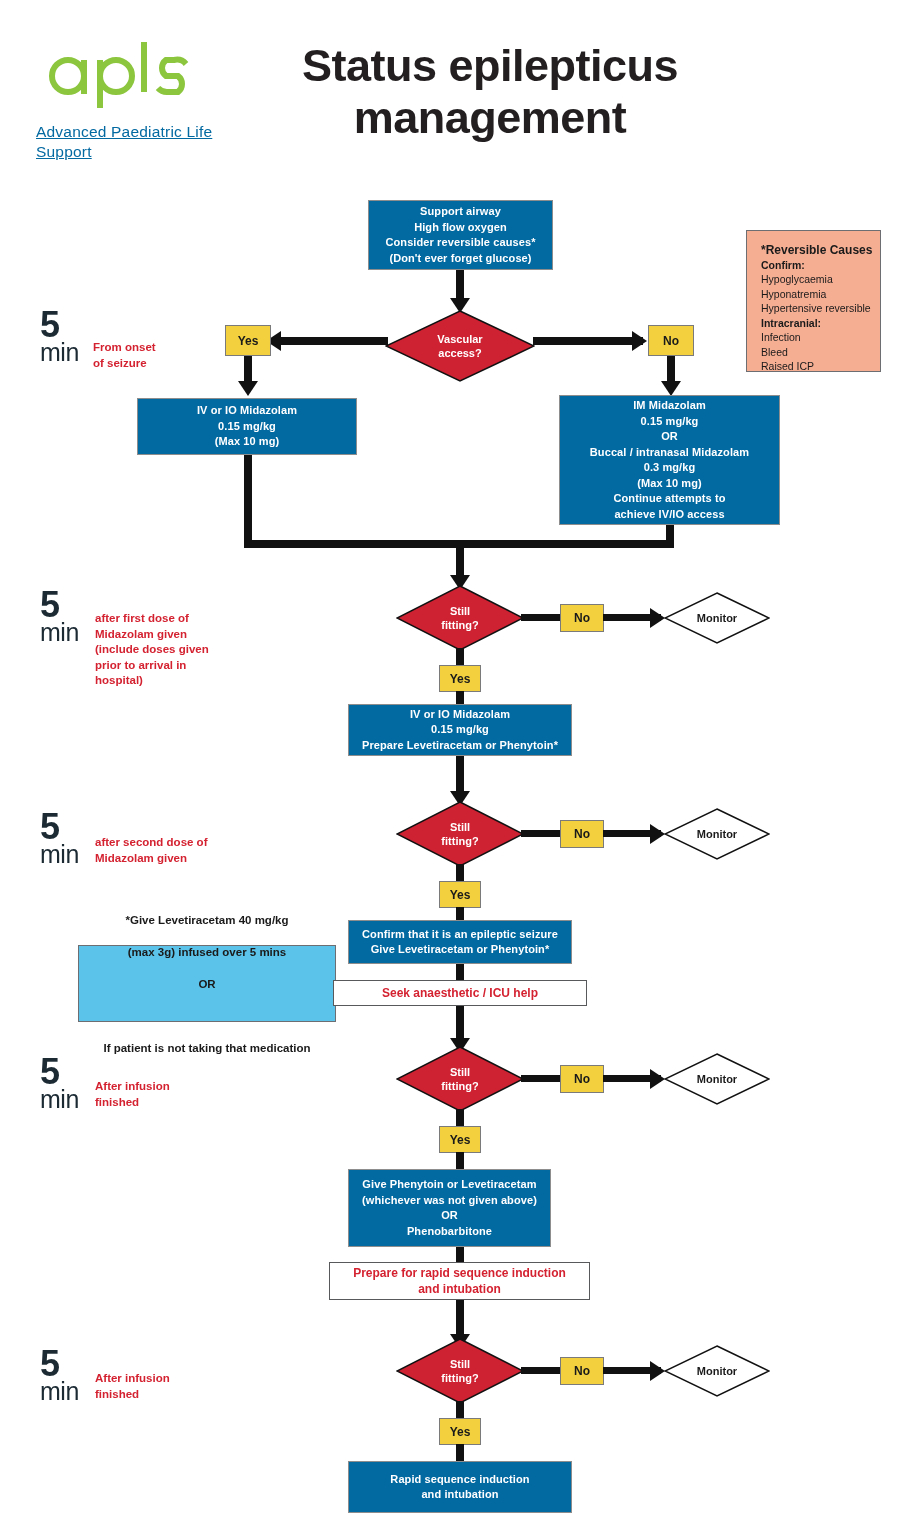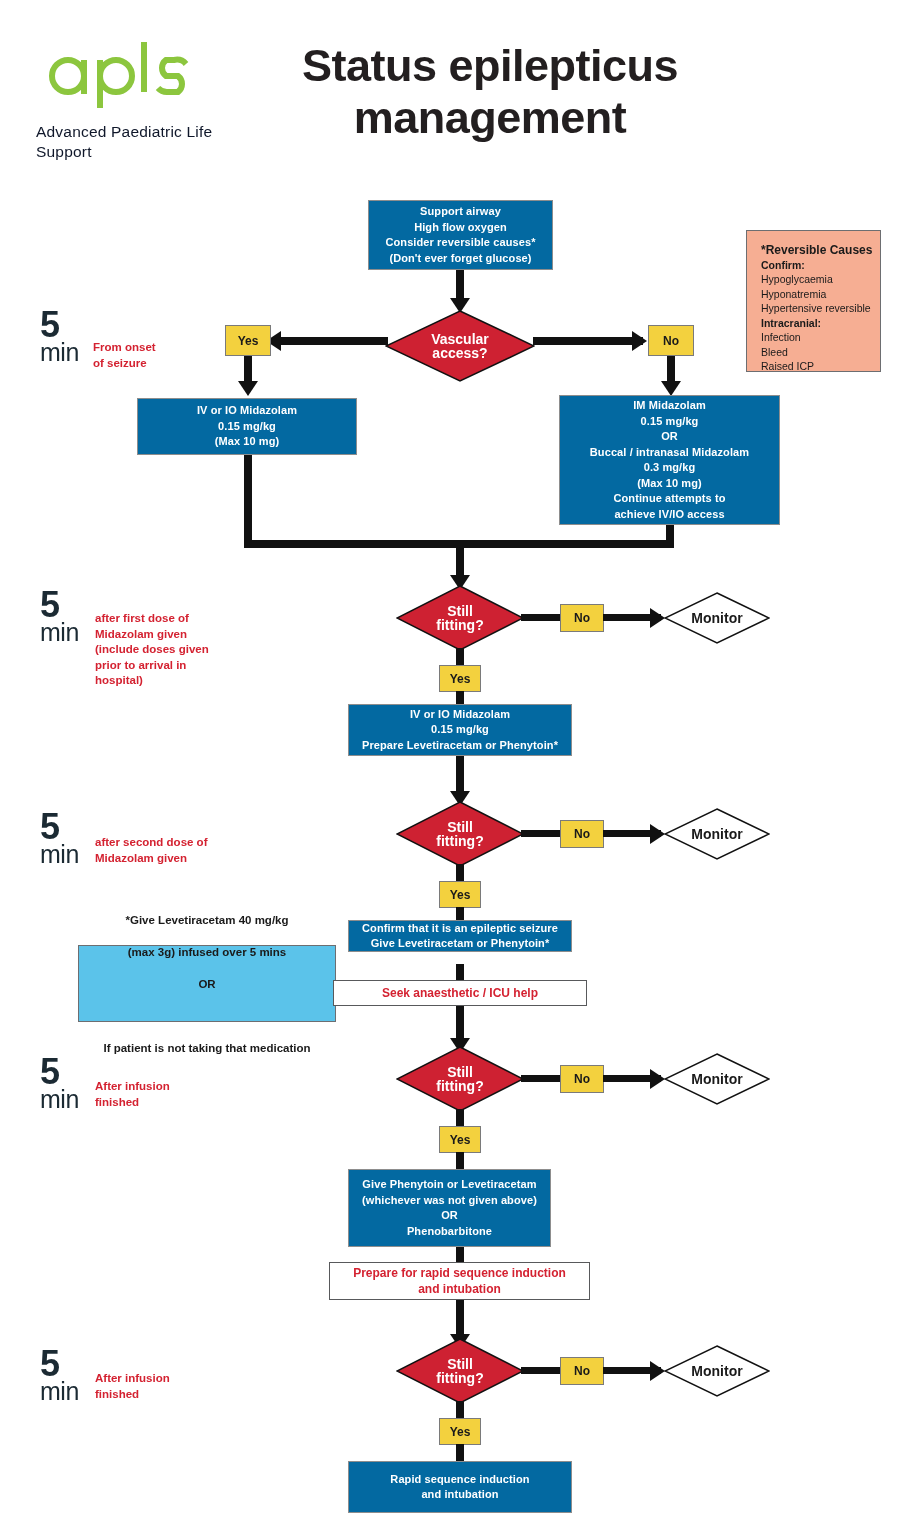--- a/index.html
+++ b/index.html
@@ -32,22 +32,23 @@
     width: 160px;
     height: 80px;
   }
   #logo-sub {
     position: absolute;
     left: 2px;
     top: 92px;
     width: 230px;
     font-size: 15.5px;
     line-height: 20px;
-    color: #0f172a;
+    color: #0369a1;
     letter-spacing: 0.2px;
+    text-decoration: underline;
   }
   #title {
     position: absolute;
     left: 255px;
     top: 40px;
     width: 470px;
     text-align: center;
     font-size: 45px;
     line-height: 52px;
     font-weight: 700;
@@ -125,21 +126,21 @@
   .diamond-wrap { position: absolute; }
   .diamond-wrap svg { display: block; }
   .diamond-label {
     position: absolute;
     left: 0; top: 0;
     width: 100%; height: 100%;
     display: flex;
     align-items: center;
     justify-content: center;
     text-align: center;
-    font-size: 14px;
+    font-size: 11px;
     font-weight: 700;
     line-height: 14px;
     pointer-events: none;
   }
   .diamond-label span { display:block; width:100%; white-space: pre-line; }
   .d-red .diamond-label { color: #ffffff; }
   .d-white .diamond-label { color: #1a1a1a; }
   
   .line { position: absolute; background: #111111; }
   .arrow { position: absolute; width: 0; height: 0; }
@@ -376,21 +377,21 @@
     <div class="diamond-label">
       <span>Monitor</span>
     </div>
   </div>
   <div class="line" style="left:456px; top:864px; width:8px; height:22px;"></div>
   <div class="node yellow-box" style="left:439px; top:881px; width:42px; height:27px;">
     <span>Yes</span>
   </div>
   <div class="line" style="left:456px; top:907px; width:8px; height:14px;"></div>
 
-  <div class="node purple-box" style="left:348px; top:920px; width:224px; height:32px;">
+  <div class="node purple-box" style="left:348px; top:920px; width:224px; height:44px;">
     <span>Confirm that it is an epileptic seizure
 Give Levetiracetam or Phenytoin*</span>
   </div>
   <div class="line" style="left:456px; top:964px; width:8px; height:16px;"></div>
 
   <div class="node blue-box" style="left:78px; top:945px; width:258px; height:77px;">
     <span><span>*Give Levetiracetam 40 mg/kg</span><br><span>(max 3g) infused over 5 mins</span><br><span>OR</span><br><br><br><span>If patient is not taking that medication</span></span>
   </div>
 
   <div class="white-box node" style="left:333px; top:980px; width:254px; height:26px;">

